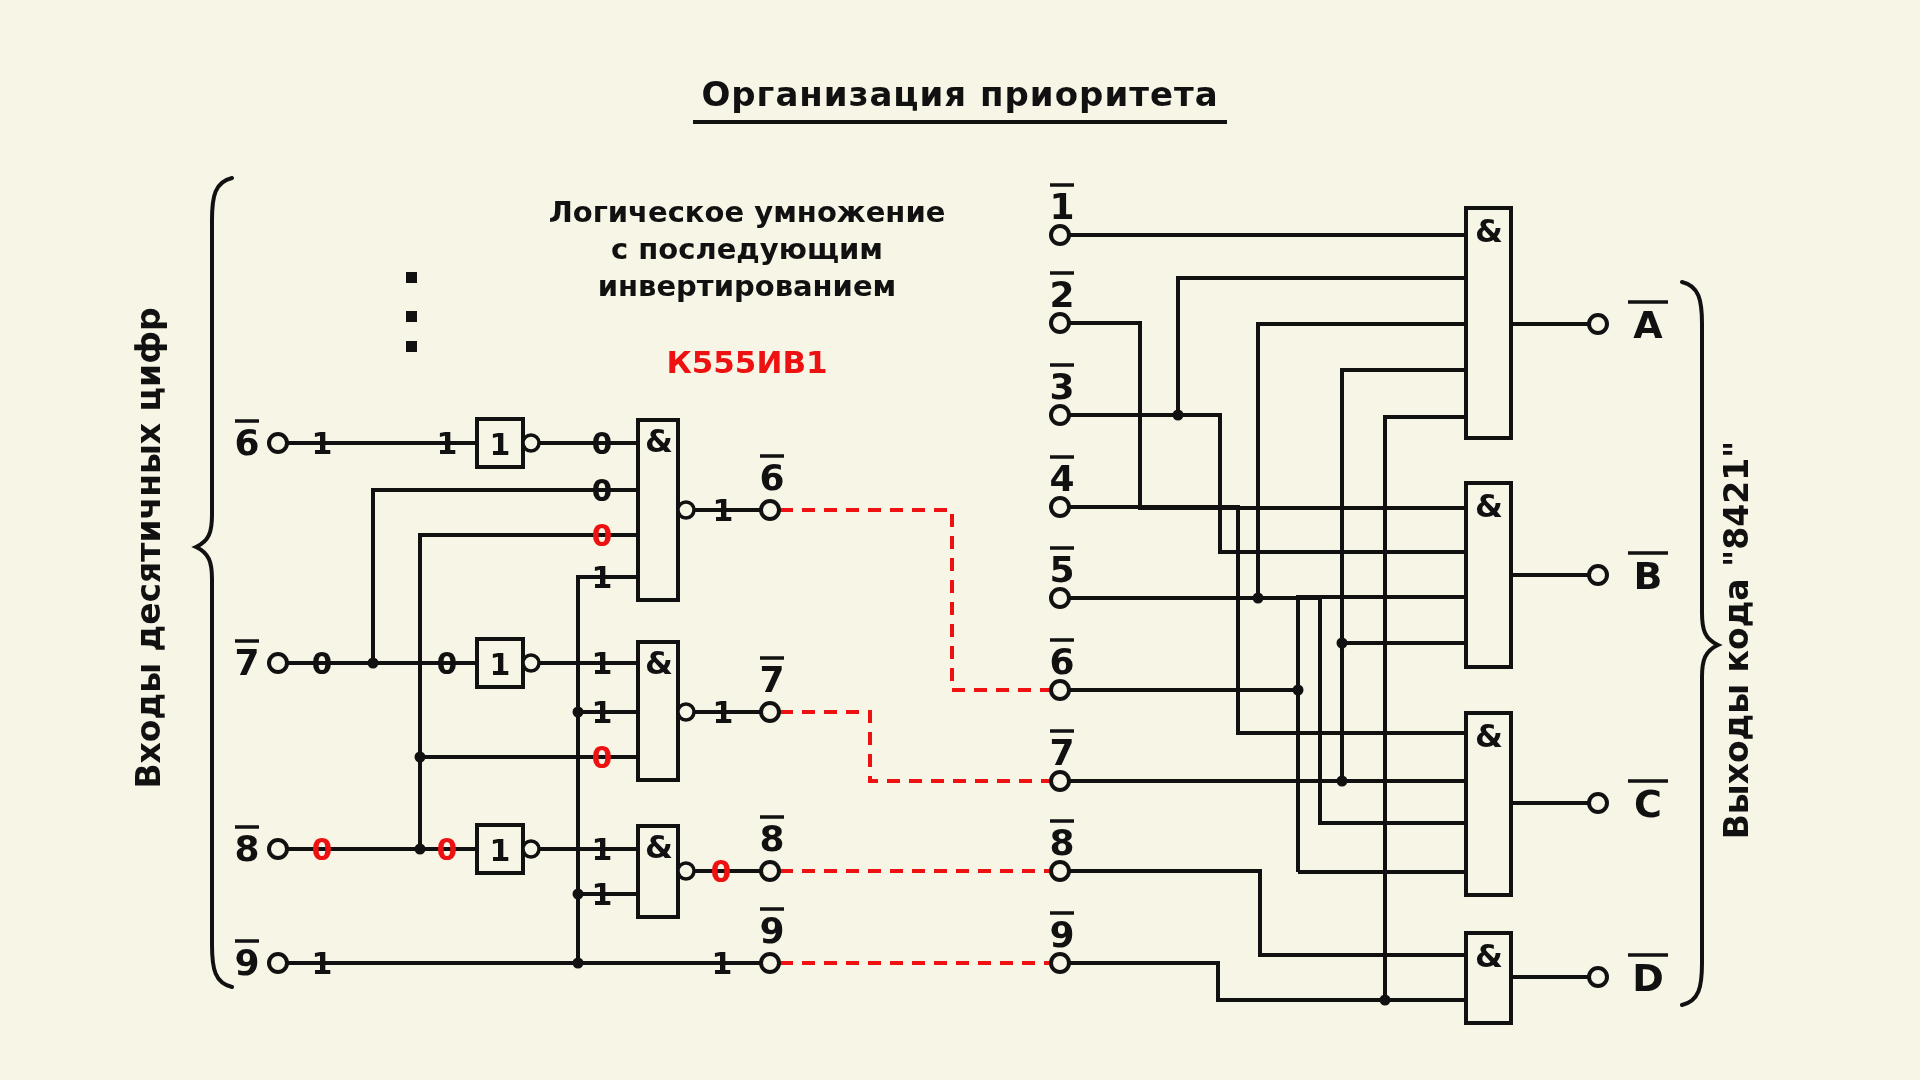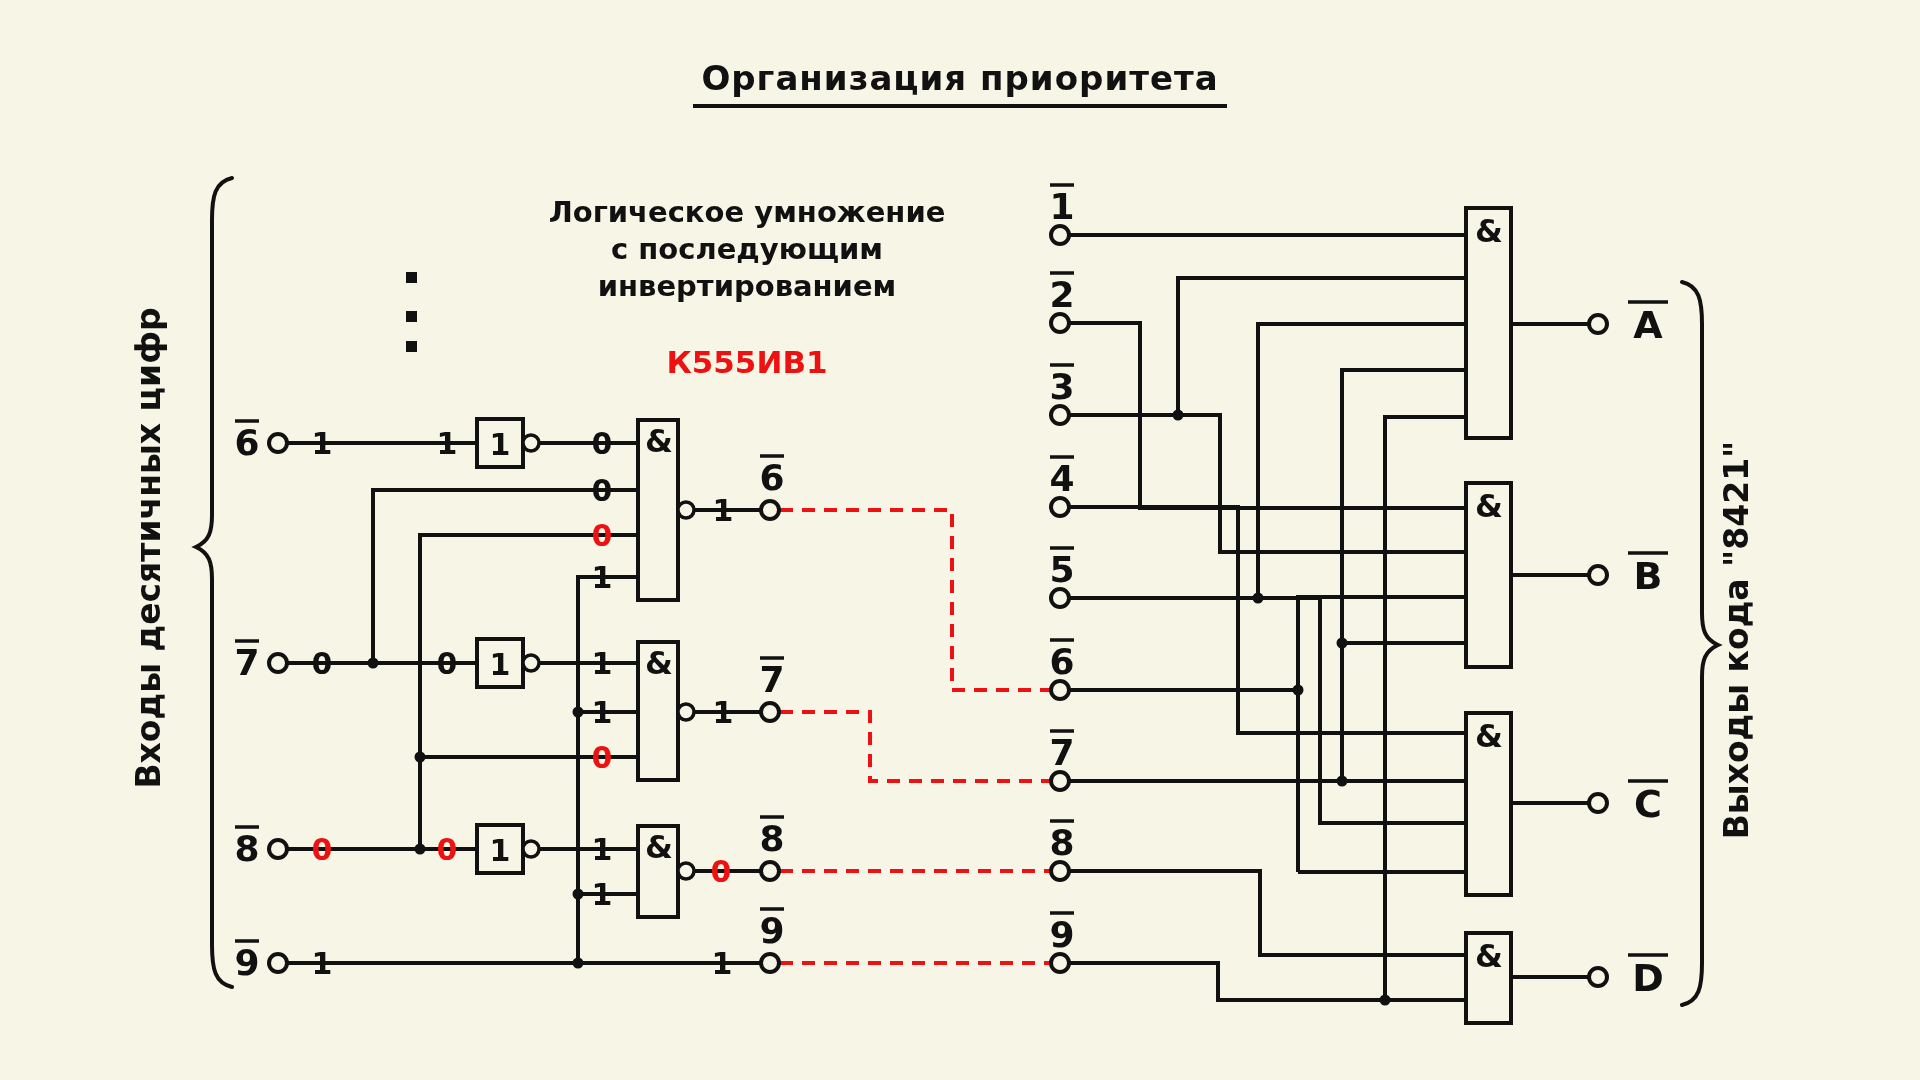--- a/index.html
+++ b/index.html
@@ -3,21 +3,21 @@
 <meta charset="utf-8">
 <style>
   html,body{margin:0;padding:0;}
   body{
     width:1920px;height:1080px;position:relative;overflow:hidden;
     background:#f7f5e5;
     font-family:"DejaVu Sans","Liberation Sans",sans-serif;
   }
   #title-wrap{position:absolute;left:0;top:58px;width:1920px;text-align:center;z-index:2;}
   #page-title{
-    display:inline-block;margin:0;font-size:34px;font-weight:bold;color:#111;
+    display:inline-block;margin:16px;font-size:34px;font-weight:bold;color:#111;
     border-bottom:4px solid #111;padding:0 8px 6px 8px;letter-spacing:1px;
   }
   #circuit{position:absolute;left:0;top:0;}
   svg text{font-family:"DejaVu Sans","Liberation Sans",sans-serif;}
 </style>
 </head>
 <body>
 
 <div id="title-wrap">
   <h1 id="page-title">Организация приоритета</h1>

